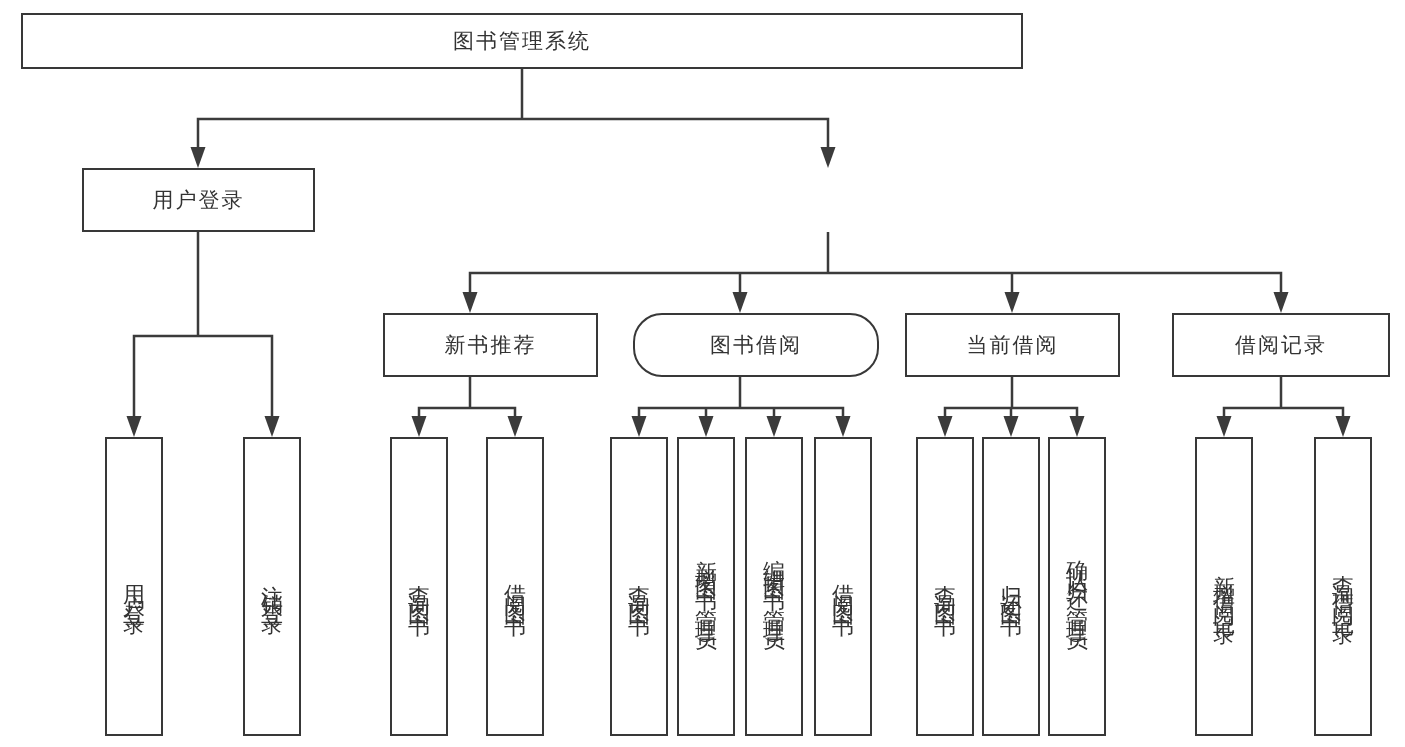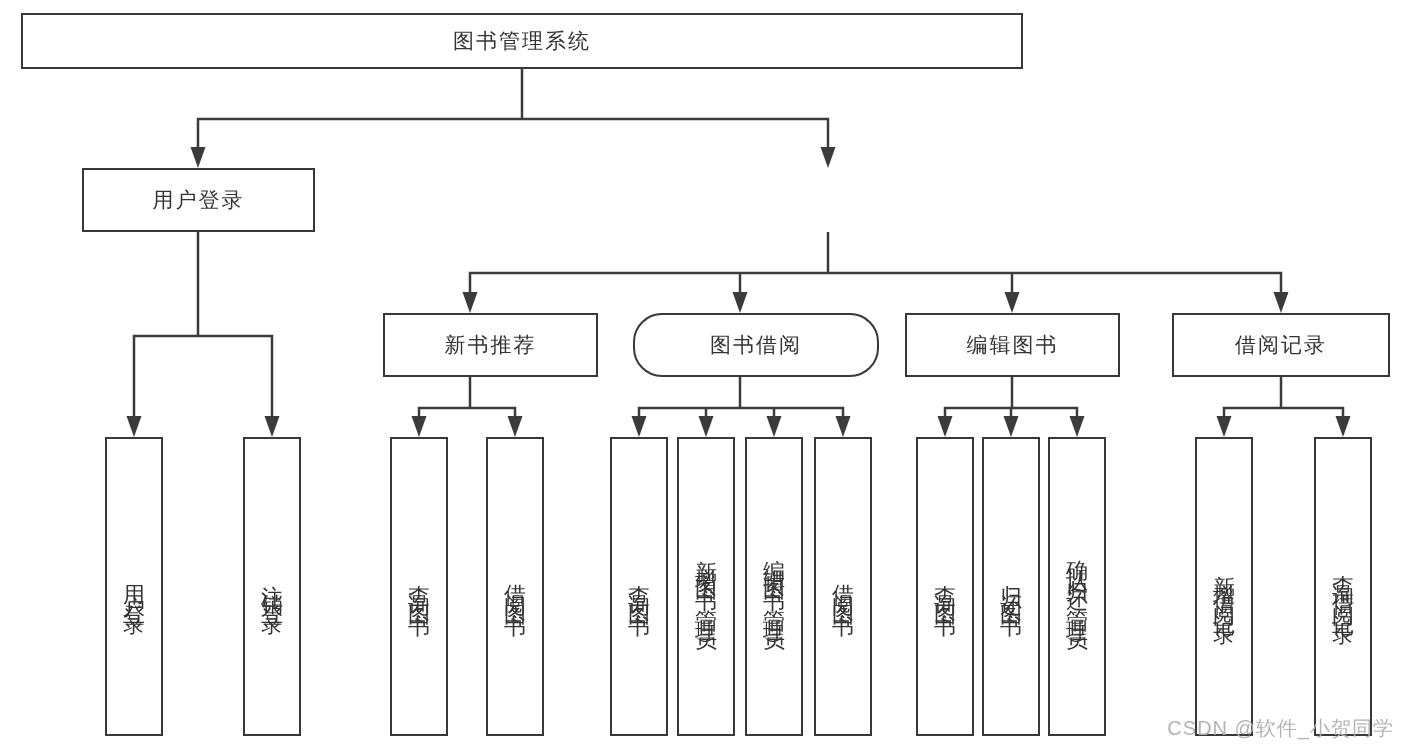--- a/index.html
+++ b/index.html
@@ -88,36 +88,35 @@
       <polygon points="1335.5,416 1350.5,416 1343,437"></polygon>
     </g>
   </svg>
 
   <div class="box hbox" style="left:21px; top:13px; width:1002px; height:56px;font-family:Liberation Serif, serif;">图书管理系统</div>
 
   <div class="box hbox" style="left:82px; top:168px; width:233px; height:64px;">用户登录</div>
 
   <div class="box hbox" style="left:363px; top:313px; width:215px; height:64px;margin-left:20px;">新书推荐</div>
   <div class="box hbox" style="left:633px; top:313px; width:246px; height:64px;border-radius:29px;">图书借阅</div>
-  <div class="box hbox" style="left:905px; top:313px; width:215px; height:64px;">编辑图书</div>
+  <div class="box hbox" style="left:905px; top:313px; width:215px; height:64px;">当前借阅</div>
   <div class="box hbox" style="left:1172px; top:313px; width:218px; height:64px;">借阅记录</div>
 
   <div class="box vbox" style="left:105px; top:437px; width:58px; height:299px;">用户登录</div>
   <div class="box vbox" style="left:243px; top:437px; width:58px; height:299px;">注销登录</div>
 
   <div class="box vbox" style="left:390px; top:437px; width:58px; height:299px;">查询图书</div>
   <div class="box vbox" style="left:486px; top:437px; width:58px; height:299px;">借阅图书</div>
 
   <div class="box vbox" style="left:610px; top:437px; width:58px; height:299px;">查询图书</div>
   <div class="box vbox" style="left:677px; top:437px; width:58px; height:299px;">新增图书（管理员）</div>
   <div class="box vbox" style="left:745px; top:437px; width:58px; height:299px;">编辑图书（管理员）</div>
   <div class="box vbox" style="left:814px; top:437px; width:58px; height:299px;">借阅图书</div>
 
   <div class="box vbox" style="left:916px; top:437px; width:58px; height:299px;">查询图书</div>
   <div class="box vbox" style="left:982px; top:437px; width:58px; height:299px;">归还图书</div>
   <div class="box vbox" style="left:1048px; top:437px; width:58px; height:299px;">确认归还（管理员）</div>
 
   <div class="box vbox" style="left:1195px; top:437px; width:58px; height:299px;">新增借阅记录</div>
   <div class="box vbox" style="left:1314px; top:437px; width:58px; height:299px;">查询借阅记录</div>
 
-  <div id="watermark">CSDN @软件_小贺同学</div>
 
 </div>
 
 </body></html>

